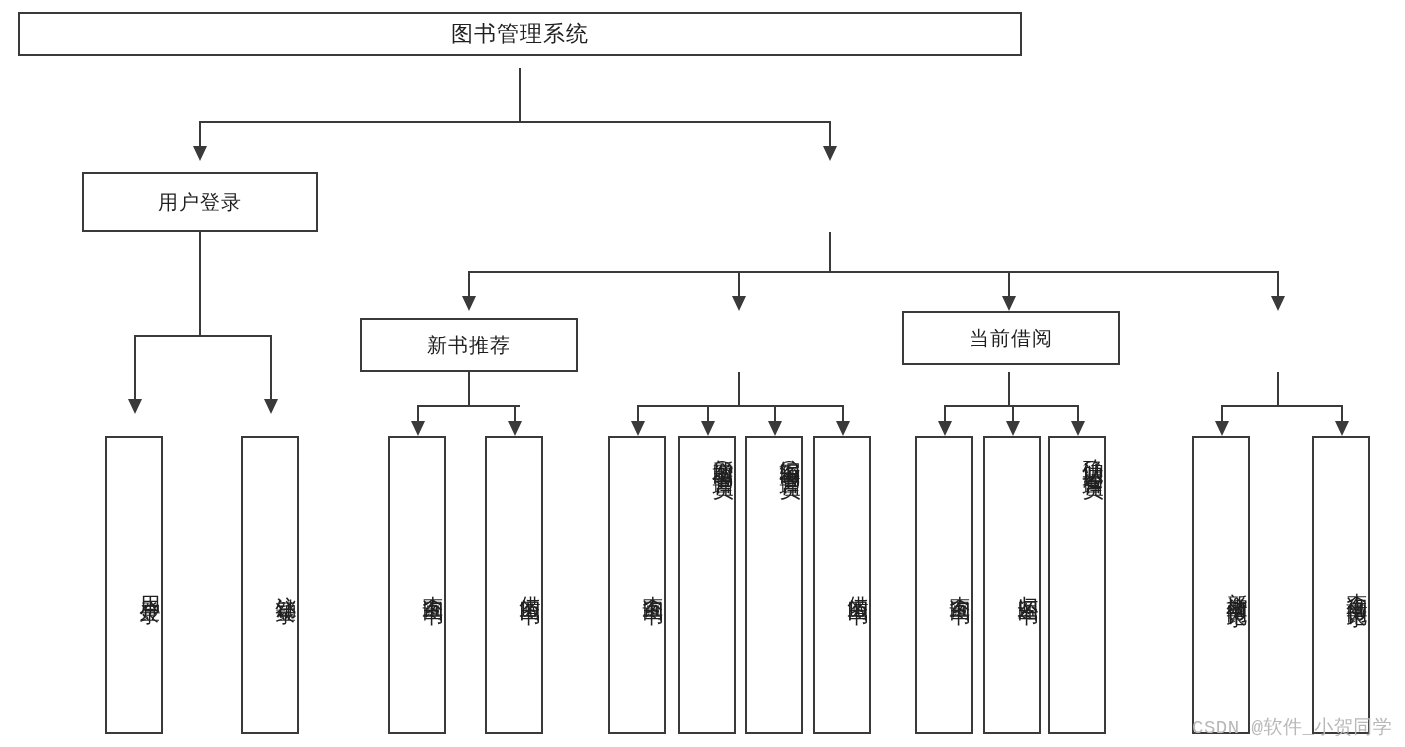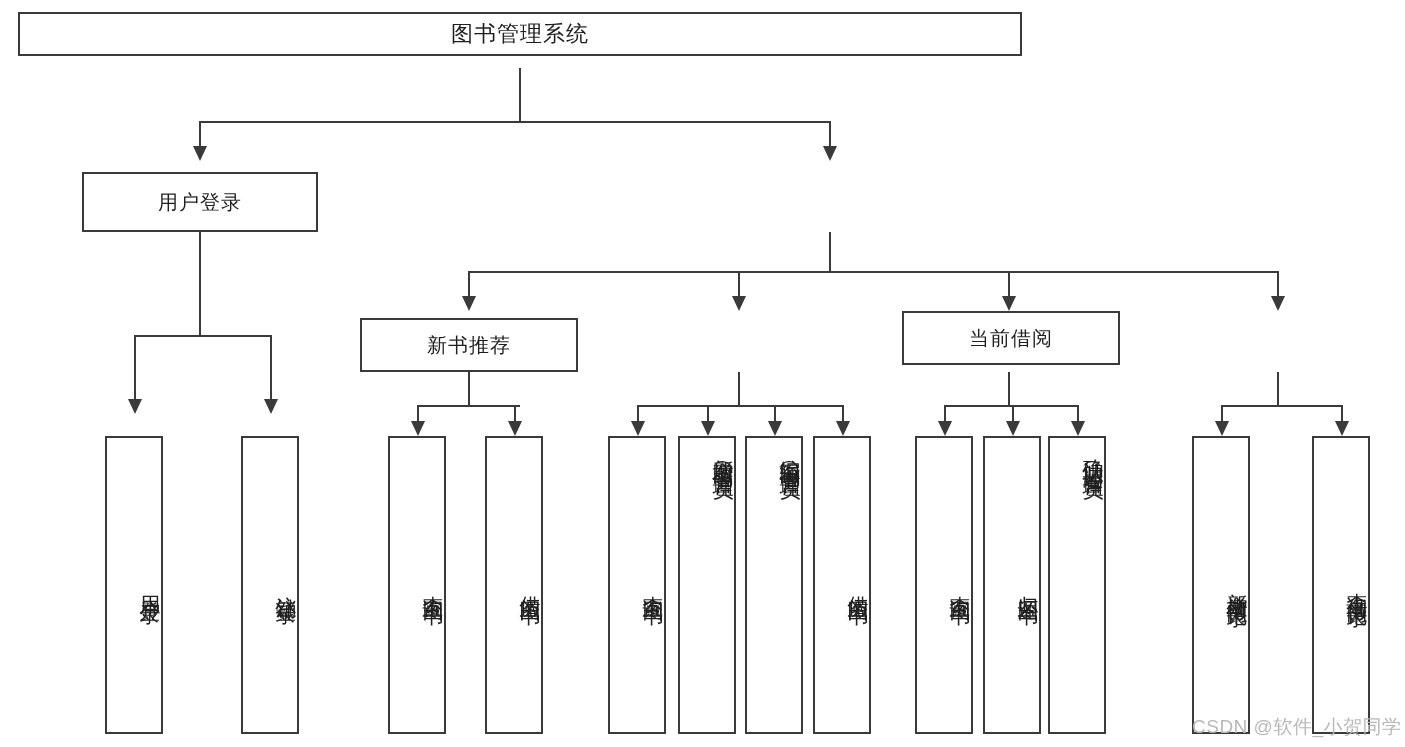--- a/index.html
+++ b/index.html
@@ -87,20 +87,21 @@
   }
 
   
   #watermark {
     position: absolute;
     font-size: 19px;
     color: #b8b8b8;
     white-space: nowrap;
     letter-spacing: 0.5px;
     user-select: none;
+    font-family: Liberation Mono, monospace;
   }
 </style>
 </head>
 <body>
 
 <div id="canvas">
 
   <div class="node root" style="left:18px; top:12px; width:1004px; height:44px;">
     <span>图书管理系统</span>
   </div>

